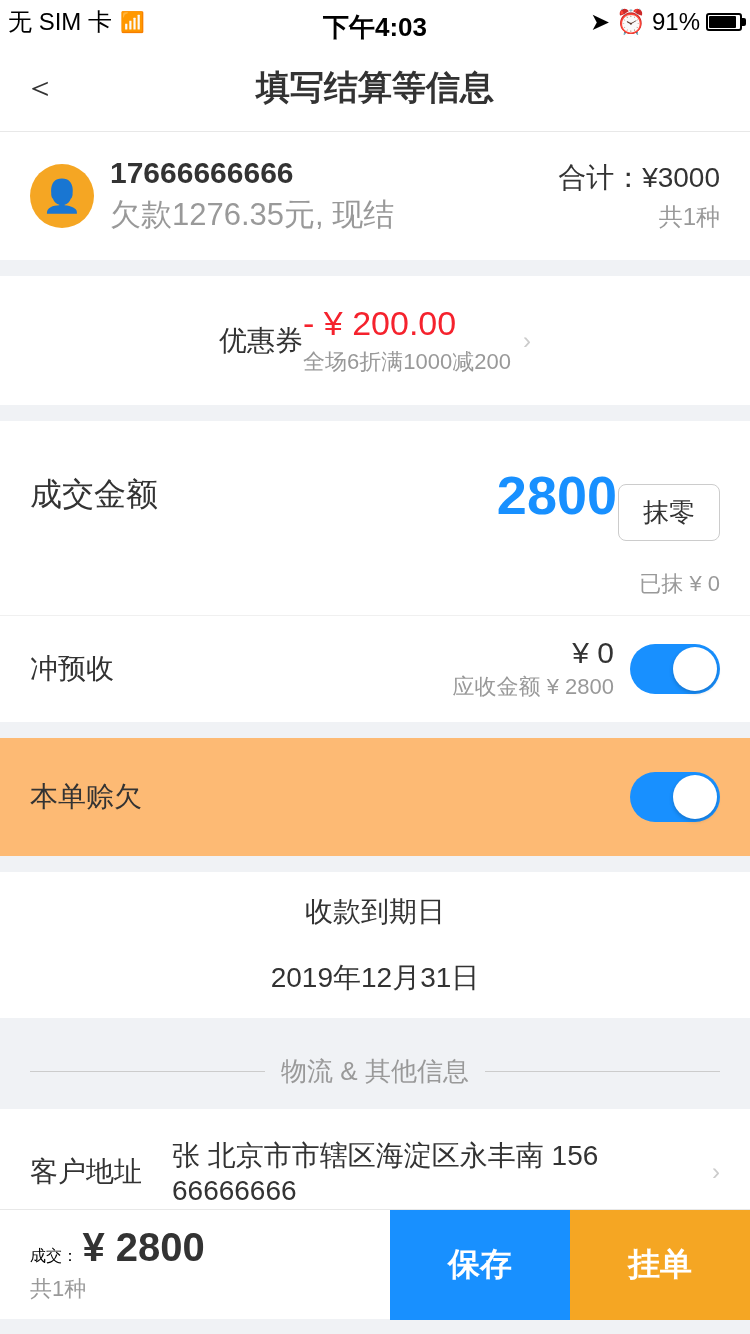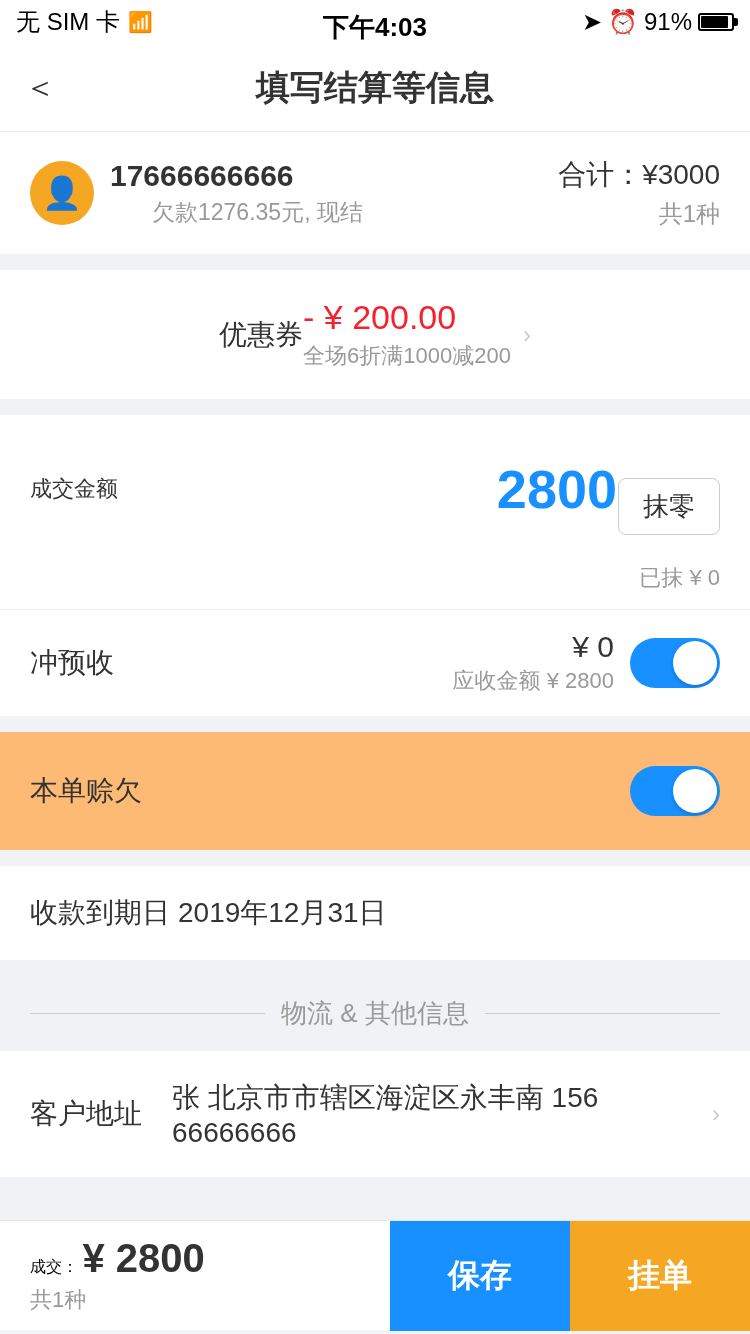--- a/index.html
+++ b/index.html
@@ -14,21 +14,21 @@
     }
 
     
     .status-bar {
       width: 750px;
       height: 44px;
       background: #fff;
       display: flex;
       align-items: center;
       justify-content: space-between;
-      padding: 0 16px;
+      padding: 0 8px;
     }
     .status-left {
       font-size: 24px;
       font-weight: 500;
       color: #000;
       display: flex;
       align-items: center;
       gap: 8px;
     }
     .status-center {
@@ -130,24 +130,23 @@
       justify-content: center;
       font-size: 32px;
       color: #fff;
     }
     .customer-info .phone {
       font-size: 30px;
       font-weight: 600;
       color: #333;
     }
     .customer-info .sub {
-      font-size: 23px;
+      font-size: 31px;
       color: #999;
       margin-top: 4px;
-      margin-left: 42px;
     }
     .customer-right {
       text-align: right;
     }
     .customer-right .total {
       font-size: 28px;
       color: #333;
     }
     .customer-right .count {
       font-size: 24px;
@@ -199,21 +198,21 @@
       background: #fff;
       margin-bottom: 16px;
     }
     .deal-row {
       display: flex;
       align-items: center;
       justify-content: space-between;
       padding: 28px 30px;
     }
     .deal-label {
-      font-size: 22px;
+      font-size: 32px;
       color: #333;
     }
     .deal-right {
       display: flex;
       align-items: center;
       gap: 1px;
     }
     .deal-amount {
       font-size: 54px;
       font-weight: 600;
@@ -303,22 +302,23 @@
     }
 
     
     .due-section {
       background: #fff;
       margin-bottom: 16px;
     }
     .due-row {
       display: flex;
       align-items: center;
-      padding: 28px 30px;
-      gap: 8px;
+      padding: 21px 30px;
+      gap: 28px;
+      flex-direction: column;
     }
     .due-label {
       font-size: 28px;
       color: #333;
     }
     .due-date {
       font-size: 28px;
       color: #333;
     }
 
@@ -360,21 +360,21 @@
     .address-value {
       font-size: 28px;
       color: #333;
       flex: 1;
       text-align: left;
     }
 
     
     .bottom-bar {
       position: fixed;
-      bottom: 4px;
+      bottom: 15px;
       width: 750px;
       height: 110px;
       background: #fff;
       display: flex;
       align-items: center;
       border-top: 1px solid #e8e8e8;
     }
     .bottom-summary {
       flex: 1;
       padding: 0 30px;

